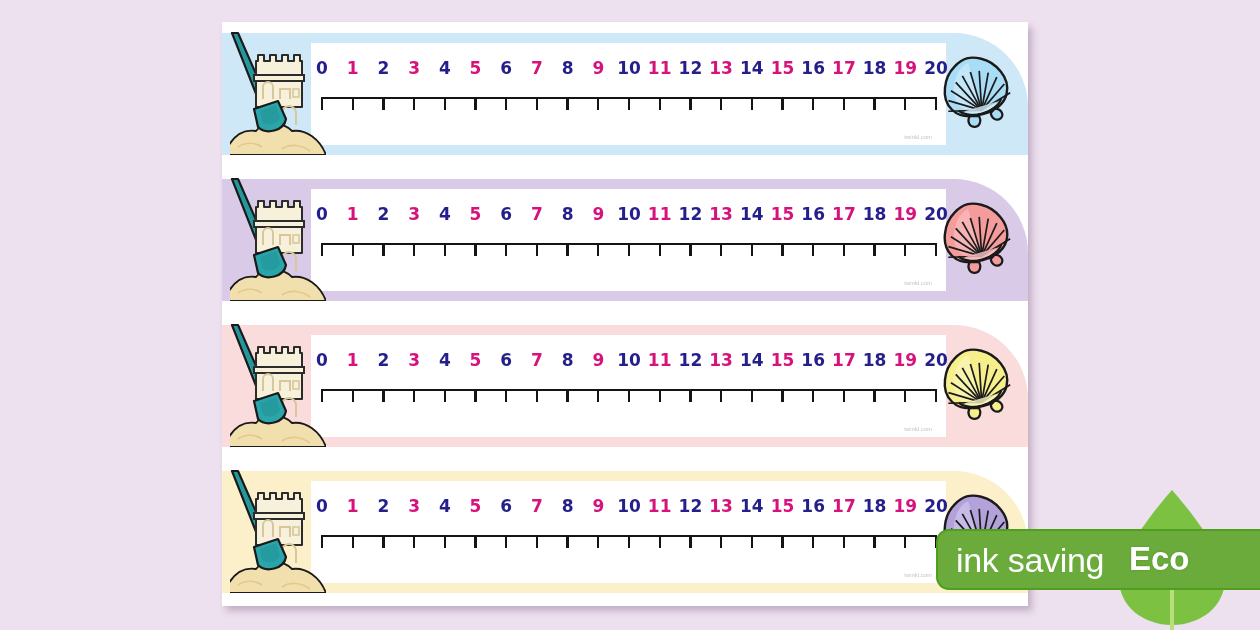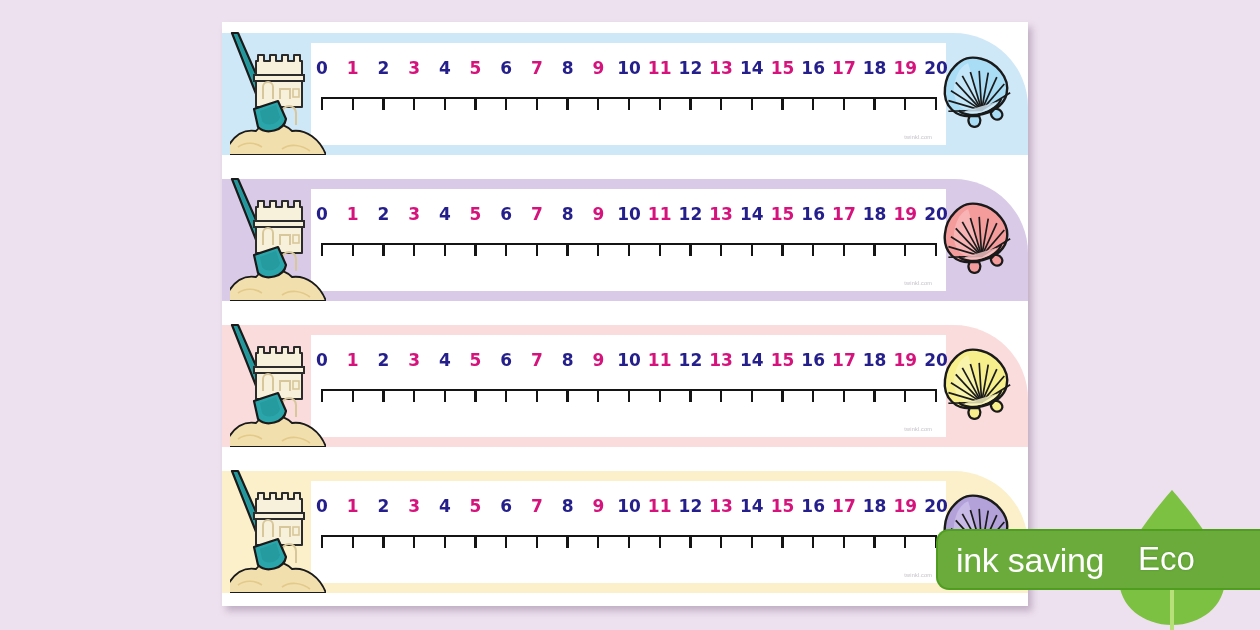--- a/index.html
+++ b/index.html
@@ -166,25 +166,25 @@
     top: 52px;
     font-family: Liberation Sans, sans-serif;
     font-size: 34px;
     font-weight: normal;
     color: #ffffff;
     line-height: 42px;
     letter-spacing: -0.3px;
   }
   #eco-word-label {
     position: absolute;
-    left: 202px;
+    left: 193px;
     top: 51px;
     font-family: "Liberation Sans", sans-serif;
     font-size: 33px;
-    font-weight: normal;
+    font-weight: bold;
     color: #ffffff;
     line-height: 42px;
     text-shadow: 0 0 2px rgba(60,120,20,0.5);
   }
 </style>
 </head>
 <body style="background: rgb(238, 225, 239);">
 
 <div id="page-sheet" style="background: rgb(255, 255, 255);">
 

